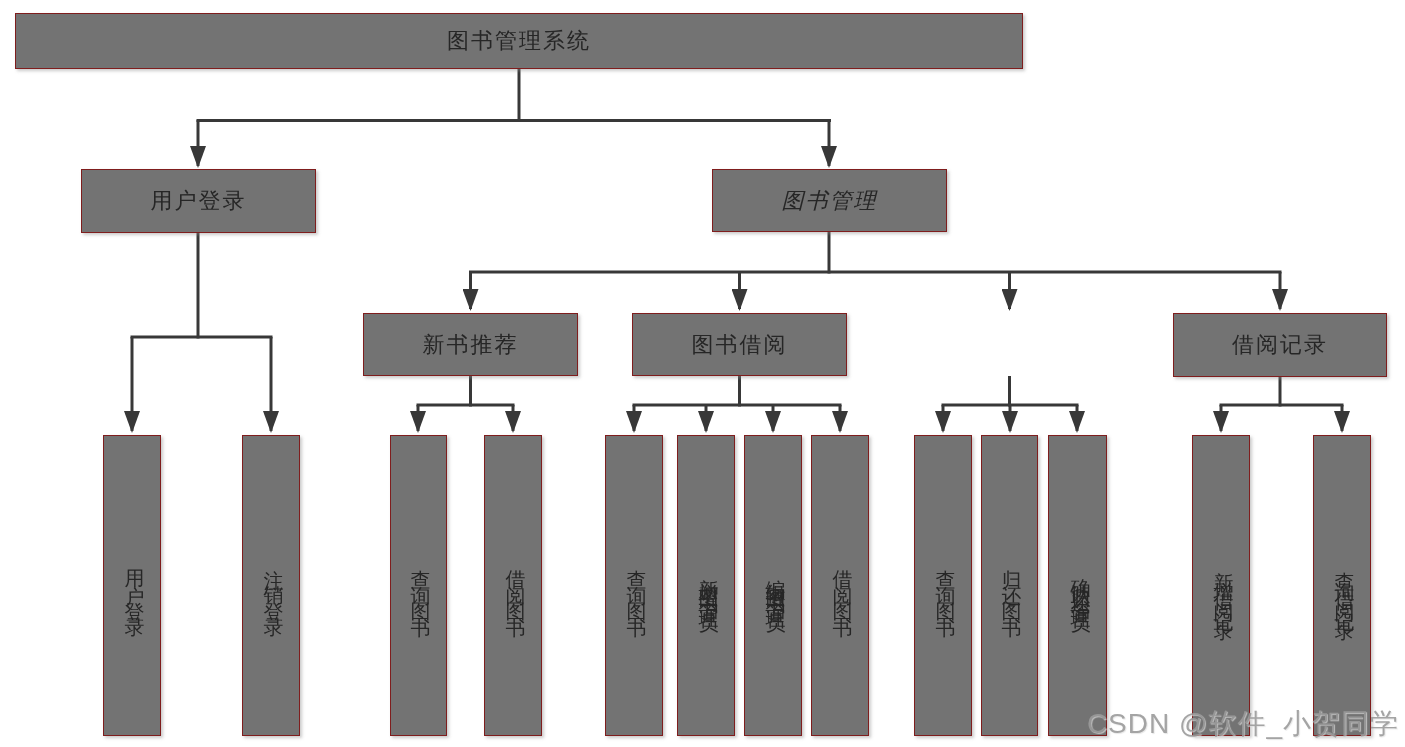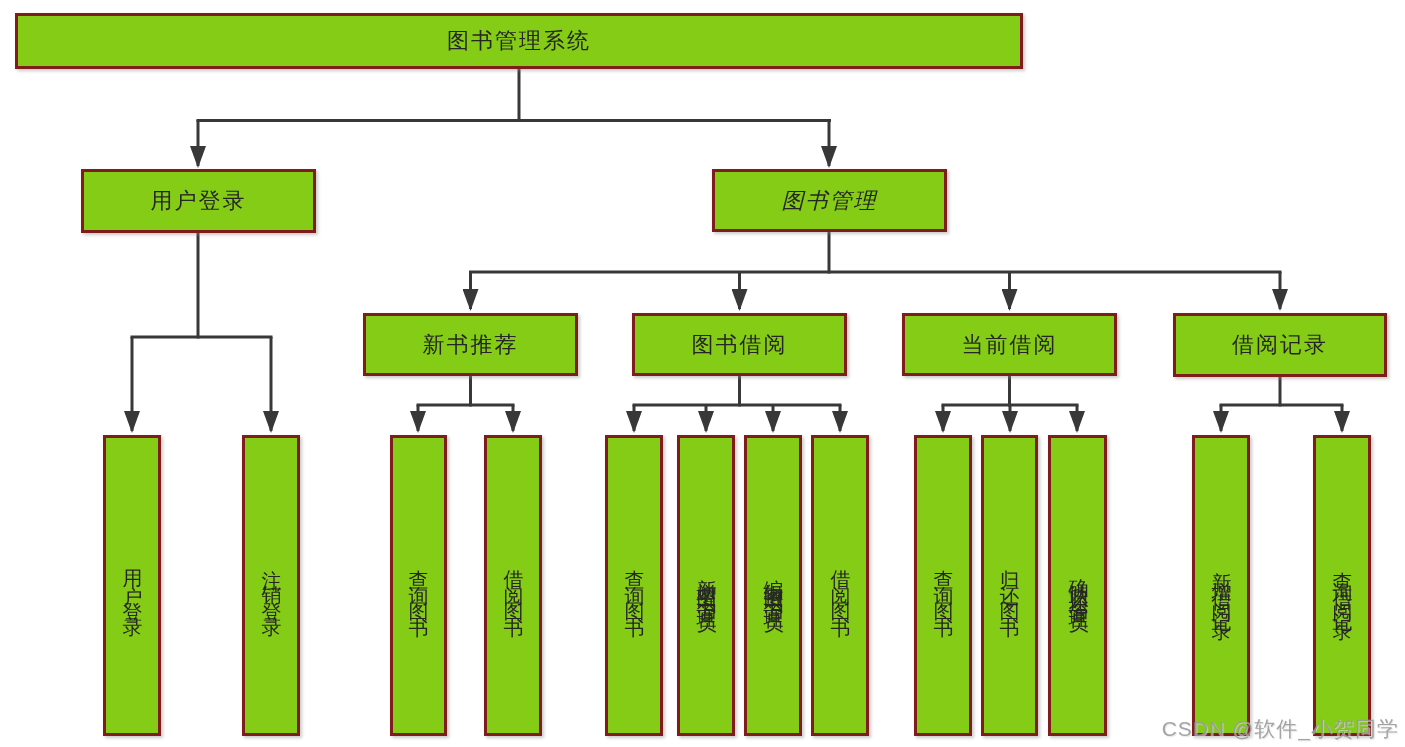--- a/index.html
+++ b/index.html
@@ -14,22 +14,22 @@
   #connectors {
     position: absolute;
     left: 0; top: 0;
     width: 1405px; height: 747px;
     pointer-events: none;
   }
   #connectors line { stroke: #383838; stroke-width: 3; }
   .box {
     position: absolute;
     box-sizing: border-box;
-    border: 3px solid #7f1d1d;
-    background: #84cc16;
+    border: 1px solid #7f1d1d;
+    background: #737373;
     color: #262626;
     display: flex;
     align-items: center;
     justify-content: center;
     box-shadow: 2px 2px 3px rgba(140,140,140,0.45);
   }
   .h-label {
     font-size: 22px;
     letter-spacing: 2px;
     white-space: nowrap;
@@ -43,21 +43,21 @@
     display: block;
     padding: 6px 0;
   }
   .sp-lg { letter-spacing: 16px; }
   .sp-md { letter-spacing: 10px; }
   .sp-sm { letter-spacing: 5px; }
   .watermark {
     position: absolute;
     right: 6px;
     bottom: 4px;
-    font-size: 21px;
+    font-size: 28px;
     color: #9b9b9b;
     opacity: 0.9;
     letter-spacing: 1px;
     white-space: nowrap;
     text-shadow: 1px 1px 1px rgba(220,220,220,0.8);
   }
 </style>
 </head>
 <body>
 
@@ -128,21 +128,20 @@
   <div class="box h-label" style="left:15px; top:13px; width:1008px; height:56px;">图书管理系统</div>
 
   <div class="box h-label" style="left:81px; top:169px; width:235px; height:64px;">用户登录</div>
 
   <div class="box h-label" style="left:712px; top:169px; width:235px; height:63px;font-style:italic;">图书管理</div>
 
   <div class="box h-label" style="left:363px; top:313px; width:215px; height:63px;">新书推荐</div>
 
   <div class="box h-label" style="left:632px; top:313px; width:215px; height:63px;">图书借阅</div>
 
-  <div class="box h-label" style="left:902px; top:313px; width:215px; height:63px;">当前借阅</div>
 
   <div class="box h-label" style="left:1173px; top:313px; width:214px; height:64px;">借阅记录</div>
 
   <div class="box leaf sp-lg" style="left:103px; top:435px; width:58px; height:301px;">用户登录</div>
 
   <div class="box leaf sp-lg" style="left:242px; top:435px; width:58px; height:301px;">注销登录</div>
 
   <div class="box leaf sp-lg" style="left:390px; top:435px; width:57px; height:301px;">查询图书</div>
 
   <div class="box leaf sp-lg" style="left:484px; top:435px; width:58px; height:301px;">借阅图书</div>

